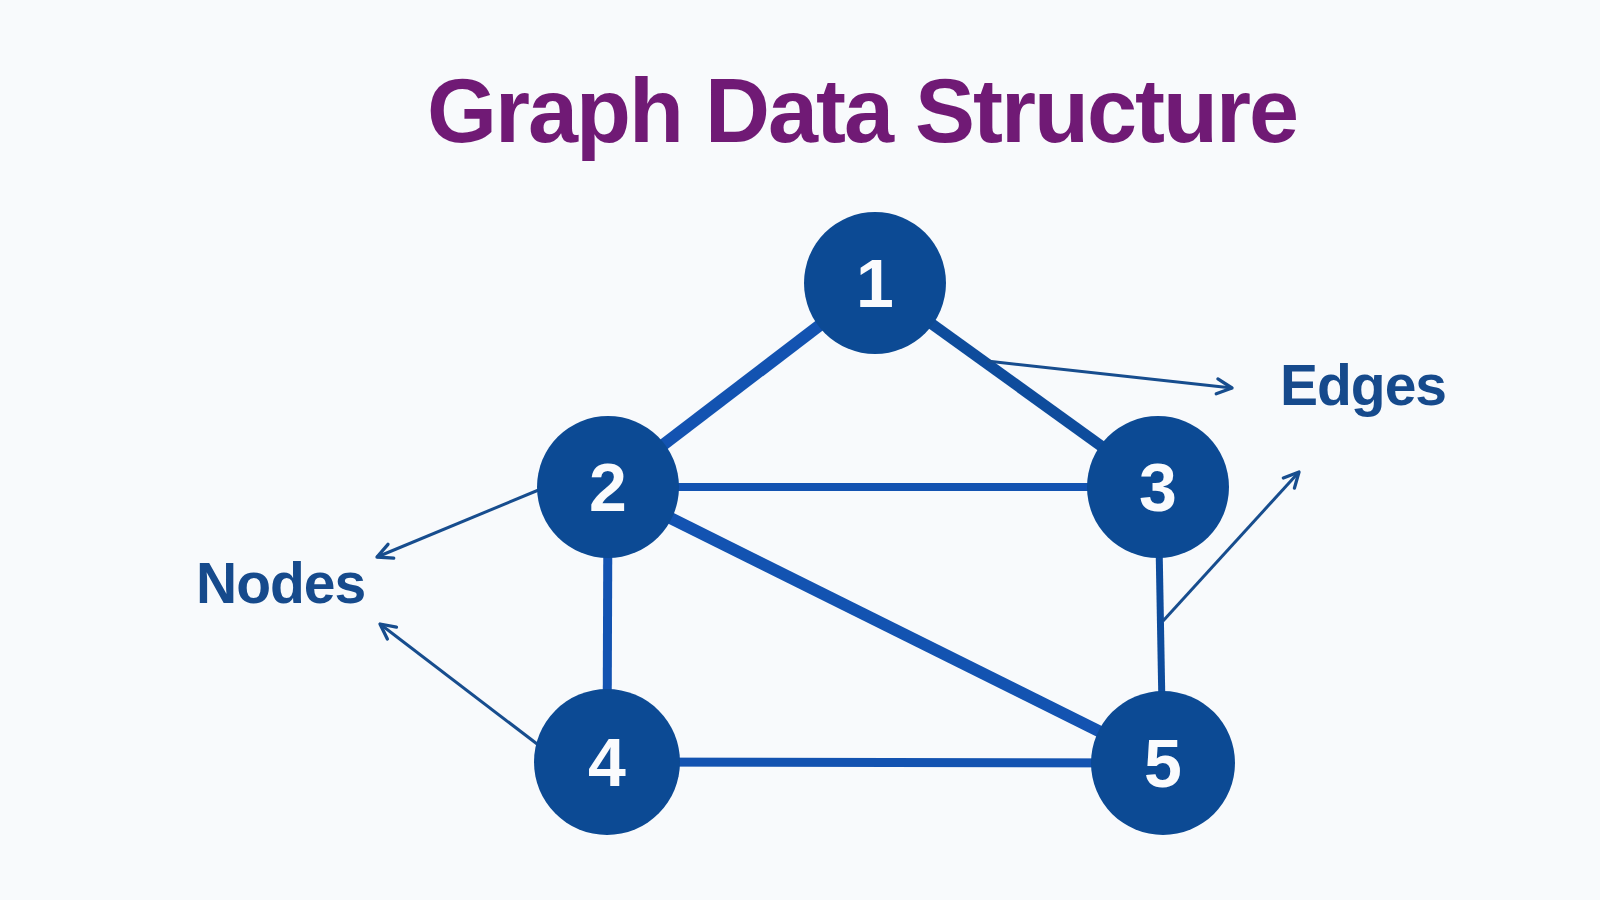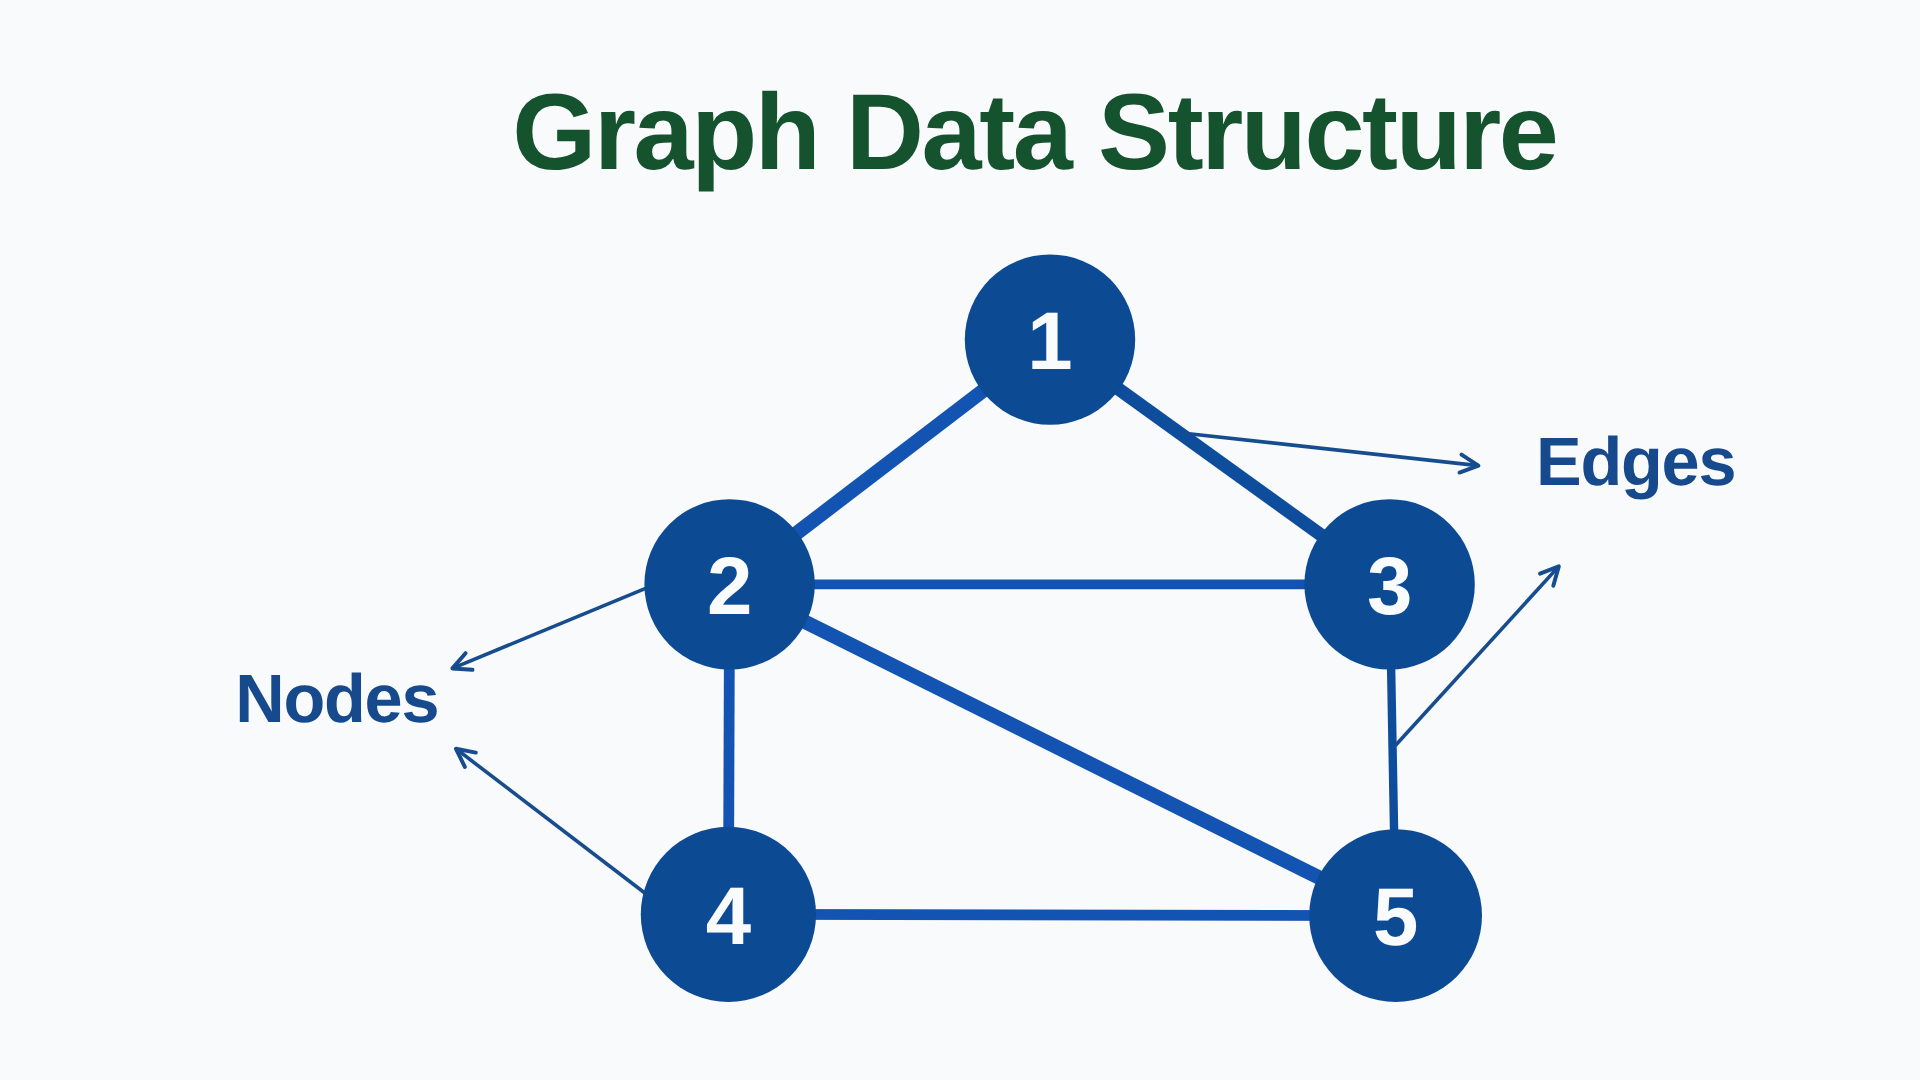--- a/index.html
+++ b/index.html
@@ -47,21 +47,21 @@
     font-family: "Liberation Sans", sans-serif;
     font-weight: 700;
     font-size: 68px;
   }
 </style>
 </head>
 <body>
 
 <div class="canvas" style="background: rgb(248, 250, 252);">
 
-  <h1 class="title" style="color: #14532d; text-align: center;">Graph Data Structure</h1>
+  <h1 class="title" style="color: #701a75; text-align: center;">Graph Data Structure</h1>
 
   <svg class="graph-svg" id="graph-svg" viewBox="0 0 1600 900" xmlns="http://www.w3.org/2000/svg">
     <defs>
       <marker id="arrowhead" markerWidth="7.5" markerHeight="7.5" refX="6" refY="3.5" orient="auto" markerUnits="strokeWidth">
         <path id="arrowhead-path" d="M1,1 L6,3.5 L1,6" fill="none" stroke-width="1.1" stroke-linecap="round" stroke-linejoin="round" stroke="#174d8e"></path>
       </marker>
     </defs>
     <g id="edges-layer">
         <line x1="875" y1="283" x2="608" y2="487" stroke="#1353b1" stroke-width="12"></line>
         <line x1="875" y1="283" x2="1158" y2="487" stroke="#0e4c9c" stroke-width="11"></line>

